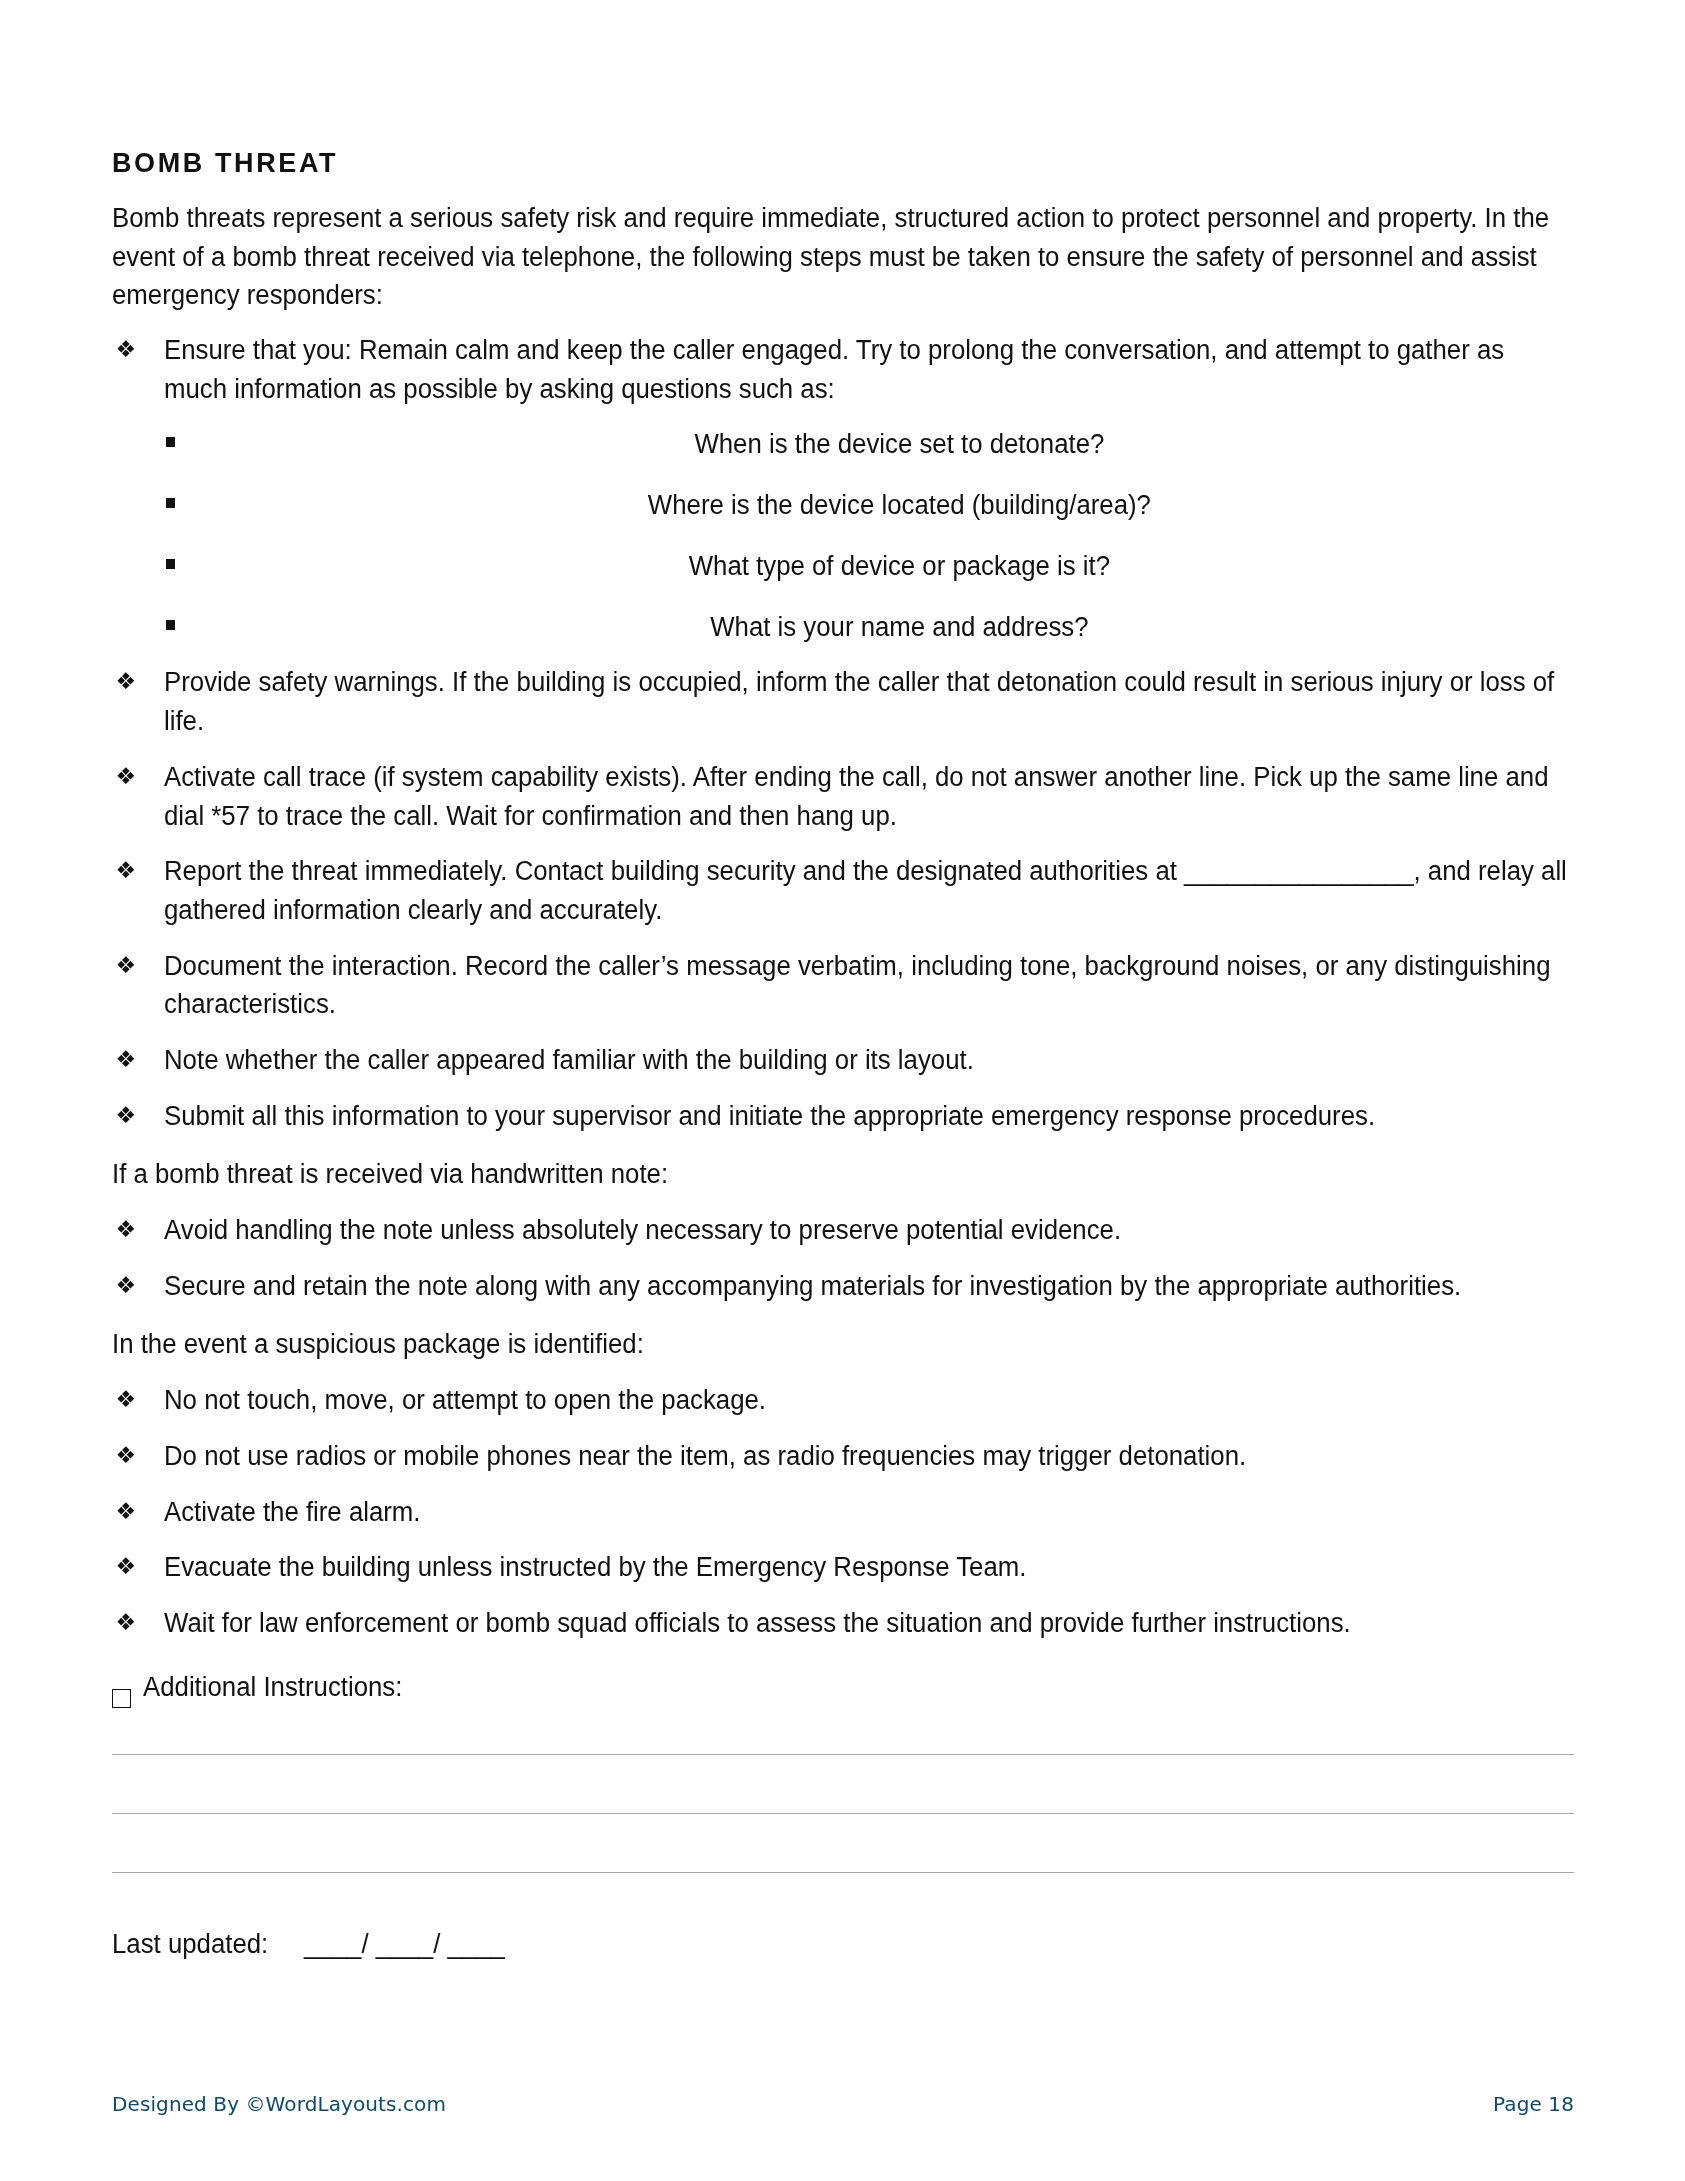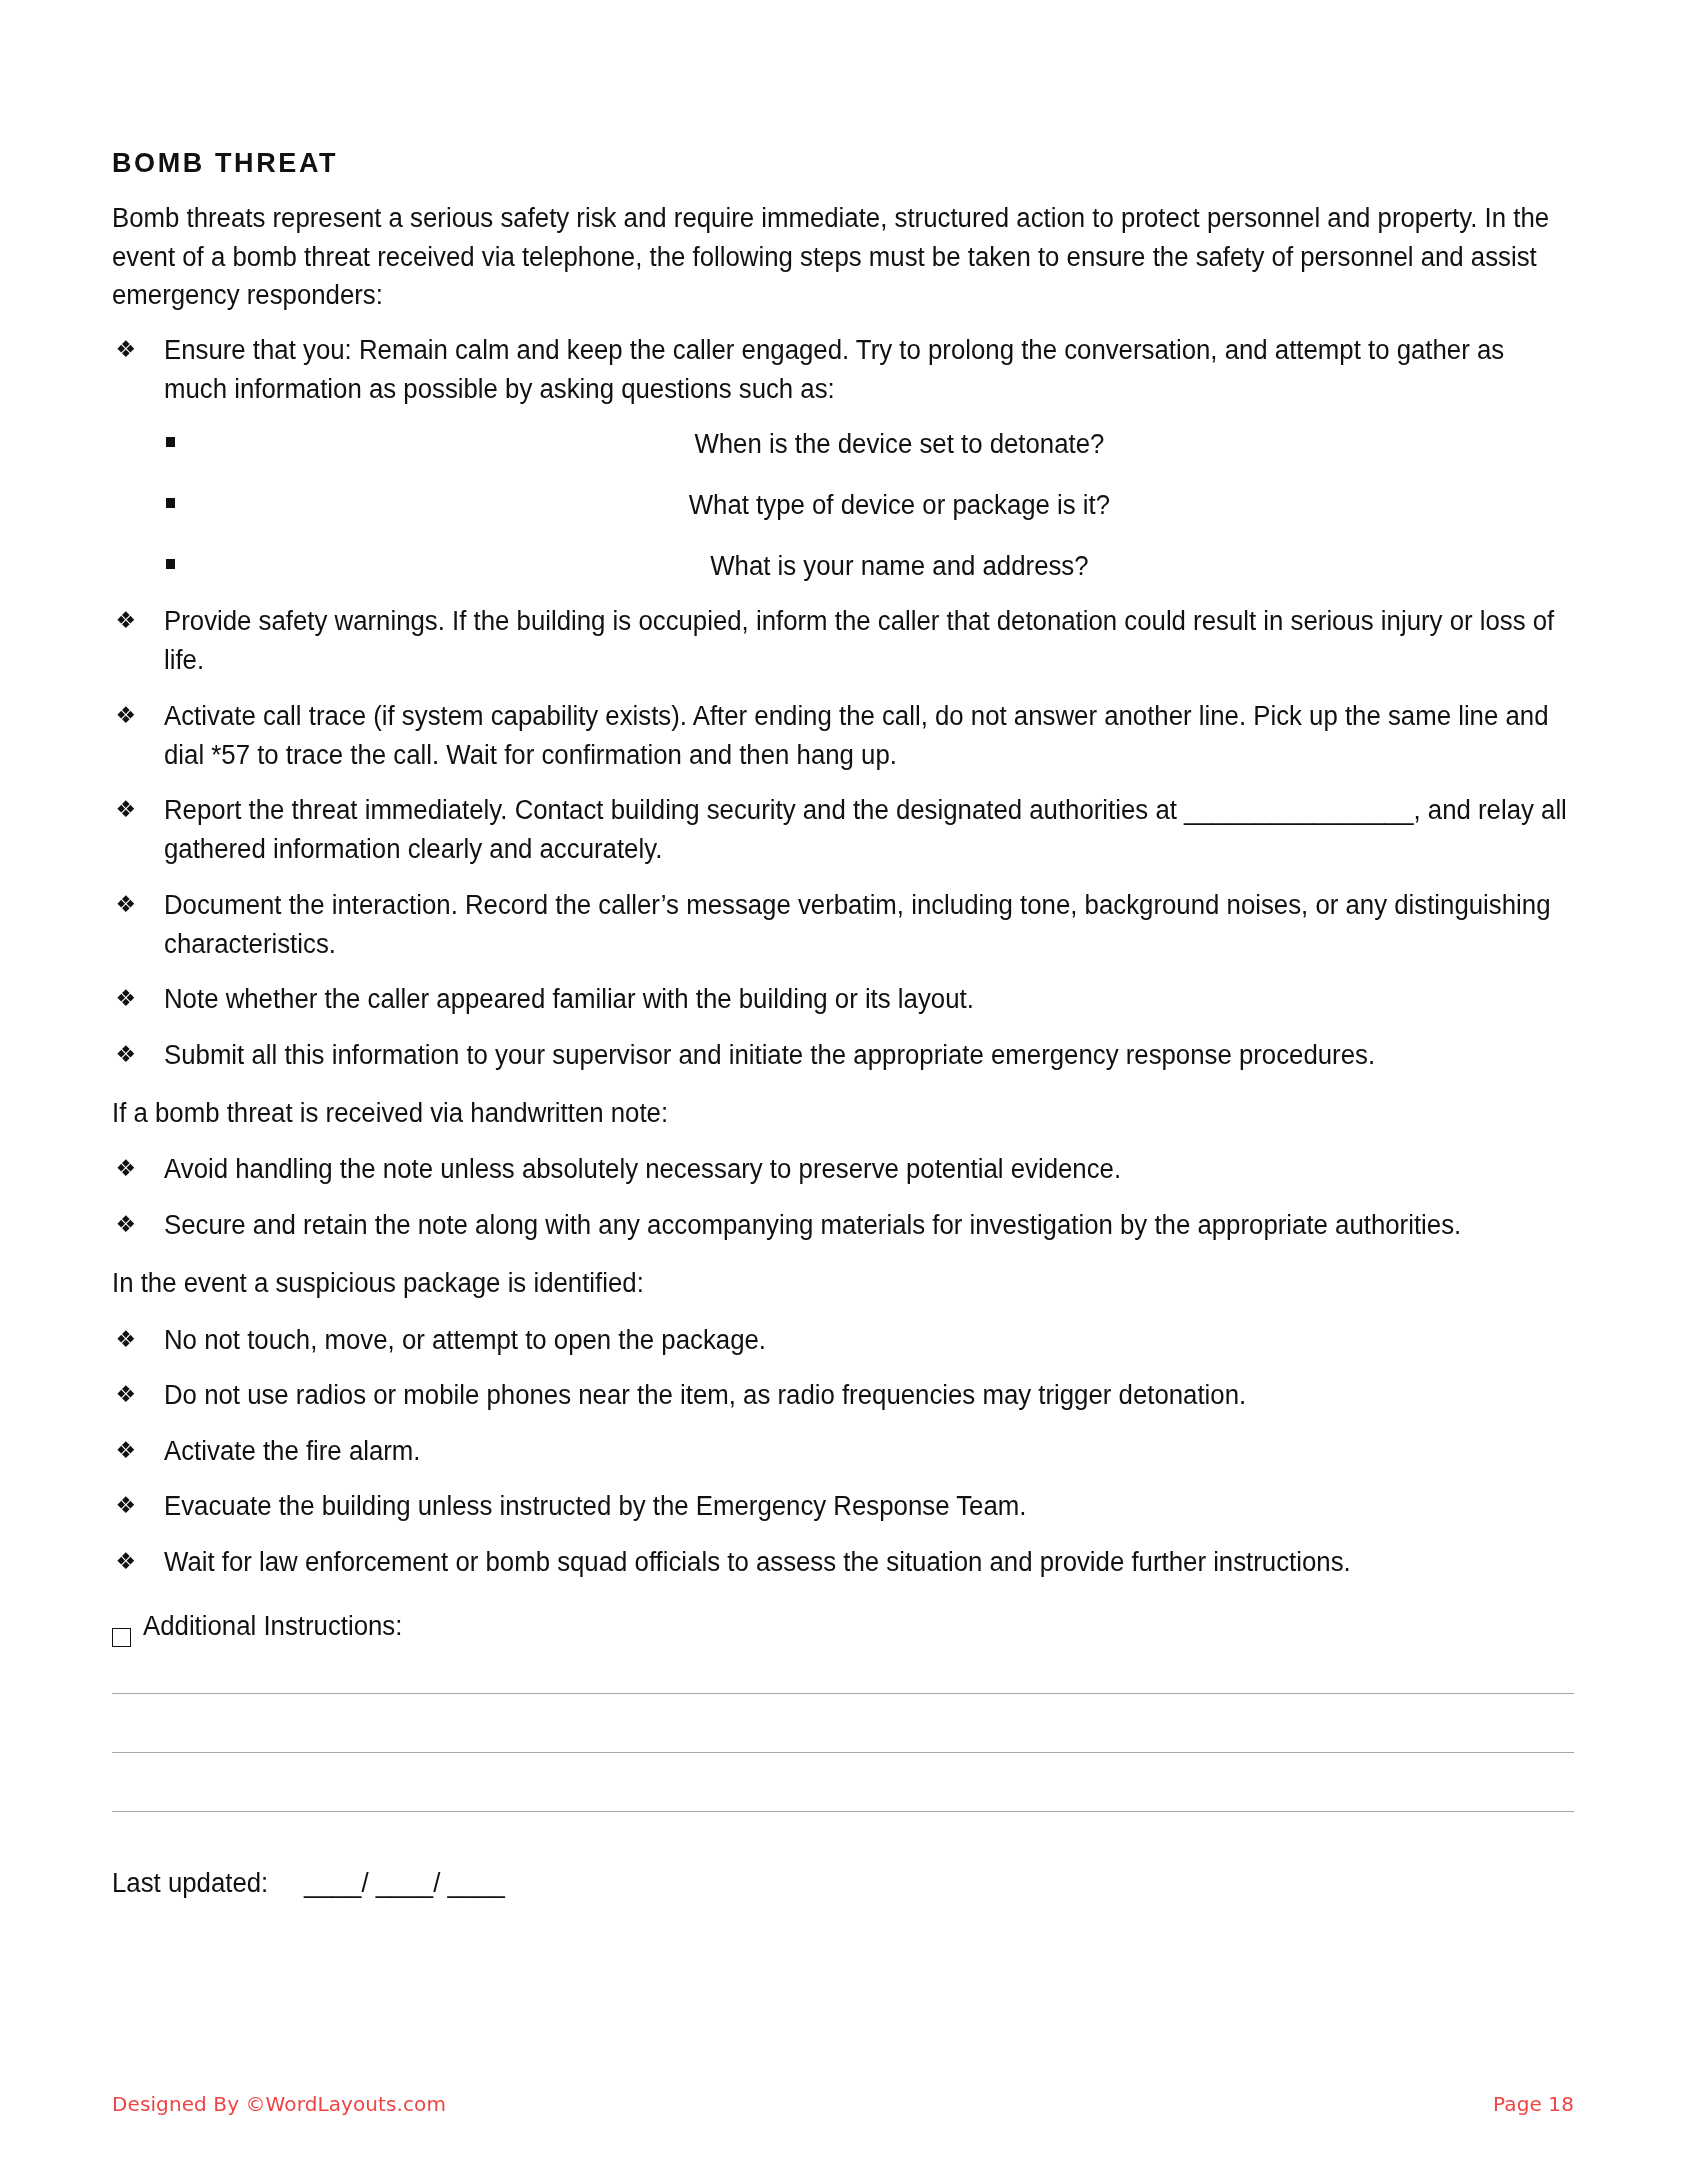--- a/index.html
+++ b/index.html
@@ -184,21 +184,21 @@
   .footer {
     position: absolute;
     left: 112px;
     right: 111px;
     bottom: 65px;
     display: flex;
     justify-content: space-between;
     align-items: flex-end;
     font-family: "DejaVu Sans", sans-serif;
     font-size: 20px;
-    color: #ef4444;
+    color: #0c4a6e;
     letter-spacing: 0.1px;
   }
   .footer .designer { white-space: pre; }
   .footer .pageno { white-space: pre; }
 </style>
 </head>
 <body>
 
 <div class="page">
   <div class="content">
@@ -212,20 +212,26 @@
       <li class="bullet-item">
         <span class="marker">❖</span>
         <span class="btext">Ensure that you: Remain calm and keep the caller engaged. Try to prolong the conversation, and attempt to gather as much information as possible by asking questions such as:</span>
 
         <ul class="sub-bullets">
           <li class="sub-item">
             <span class="smarker">
                 <i></i>
               </span>
             <span class="stext">When is the device set to detonate?</span>
+          </li>
+          <li class="sub-item">
+            <span class="smarker">
+                <i></i>
+              </span>
+            <span class="stext">Where is the device located (building/area)?</span>
           </li>
           <li class="sub-item">
             <span class="smarker">
                 <i></i>
               </span>
             <span class="stext">What type of device or package is it?</span>
           </li>
           <li class="sub-item">
             <span class="smarker">
                 <i></i>

